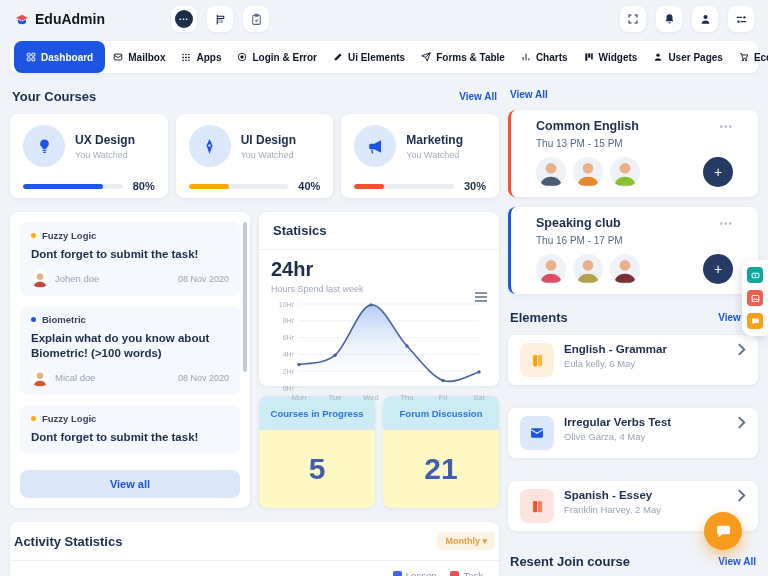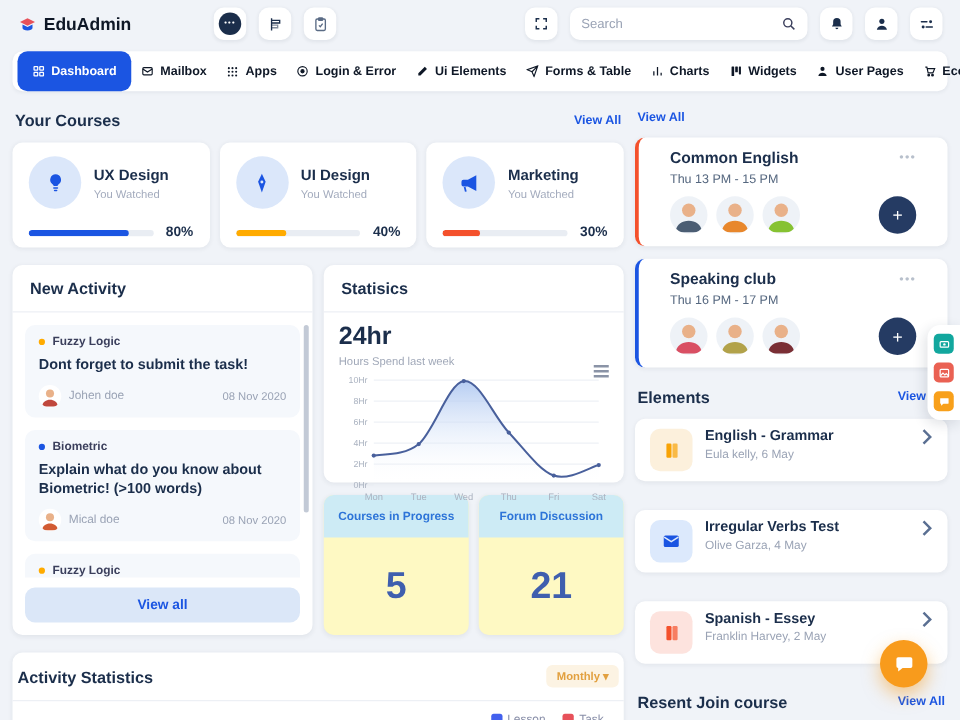--- a/index.html
+++ b/index.html
@@ -136,29 +136,20 @@
       </div>
     </div>
     <div class="hdr-right">
       <div class="hbtn">
         <span>
           <svg width="12" height="12" viewBox="0 0 24 24" fill="none" stroke="#1b2e4b" stroke-width="2.3">
               <path d="M4 9V4h5M15 4h5v5M20 15v5h-5M9 20H4v-5"></path>
             </svg>
         </span>
       </div>
-      <div class="search-box">
-        <input type="text" placeholder="Search" style="">
-        <span>
-          <svg width="12" height="12" viewBox="0 0 24 24" fill="none" stroke="#3b3f5c" stroke-width="2.3">
-              <circle cx="10.5" cy="10.5" r="6.5"></circle>
-              <path d="M15.5 15.5L21 21"></path>
-            </svg>
-        </span>
-      </div>
       <div class="hbtn">
         <span>
           <svg width="13" height="13" viewBox="0 0 24 24" fill="#1b2e4b">
               <path d="M12 2.5A5.5 5.5 0 0 0 6.5 8v3.8L4.8 15h14.4l-1.7-3.2V8A5.5 5.5 0 0 0 12 2.5z"></path>
               <path d="M9.8 17a2.2 2.2 0 0 0 4.4 0z"></path>
             </svg>
         </span>
       </div>
       <div class="hbtn">
         <span>
@@ -356,21 +347,20 @@
               <div class="fill" style="width: 30%; background: rgb(244, 81, 44);"></div>
             </div>
             <span class="pct">30%</span>
           </div>
         </div>
       </div>
 
       <div class="mid-row">
 
         <div class="card activity-card">
-          <div class="card-head">New Activity</div>
           <div class="act-list">
             <div class="act-item">
               <div class="act-tag-row">
                 <span class="dot" style="background: rgb(255, 171, 0);"></span>
                 <span class="act-tag">Fuzzy Logic</span>
               </div>
               <div class="act-text">Dont forget to submit the task!</div>
               <div class="act-foot">
                 <span class="act-avatar">
                     <svg viewBox="0 0 24 24" width="100%" height="100%">

